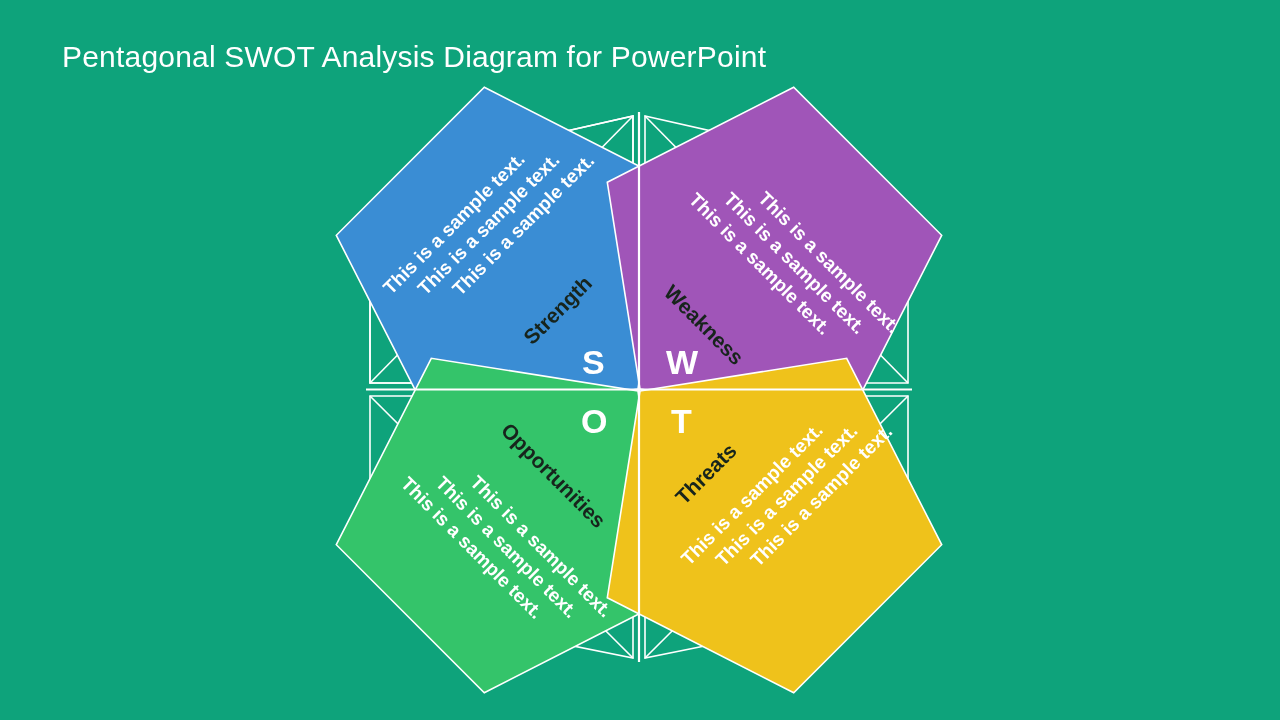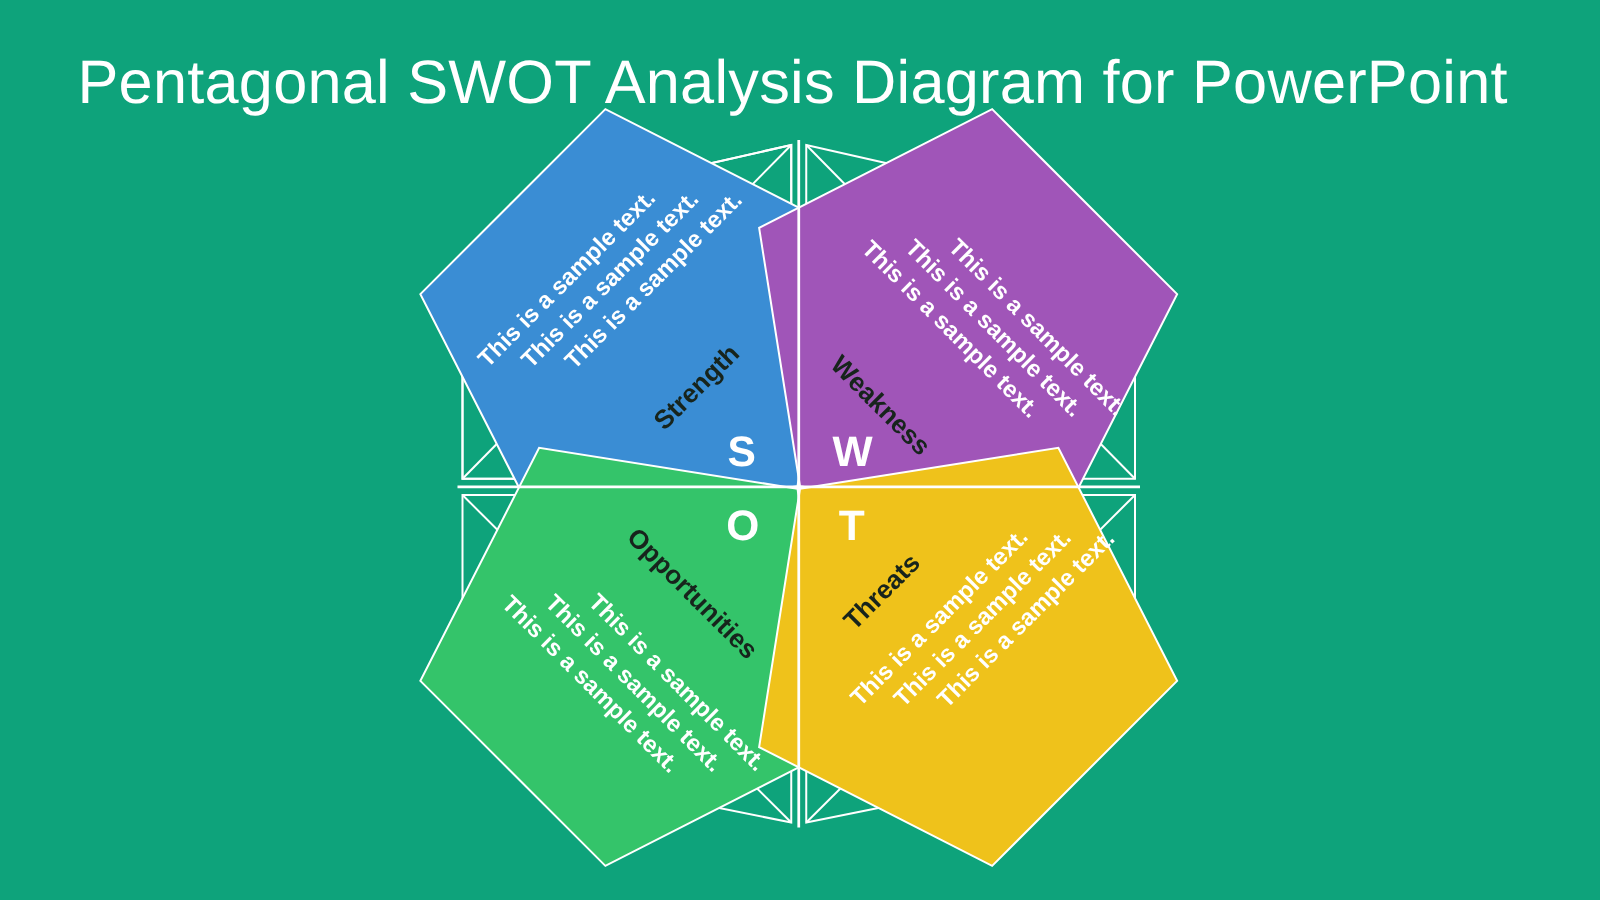--- a/index.html
+++ b/index.html
@@ -16,21 +16,21 @@
   #slide {
     position: relative;
     width: 1280px;
     height: 720px;
     background: #0ea37b;
   }
   #slide-title {
     position: absolute;
     left: 62px;
     top: 40px;
-    font-size: 49px;
+    font-size: 30px;
     font-weight: 400;
     color: #ffffff;
     letter-spacing: 0.2px;
     white-space: nowrap;
     line-height: 1.1;
   }
   #diagram {
     position: absolute;
     left: 0;
     top: 0;

